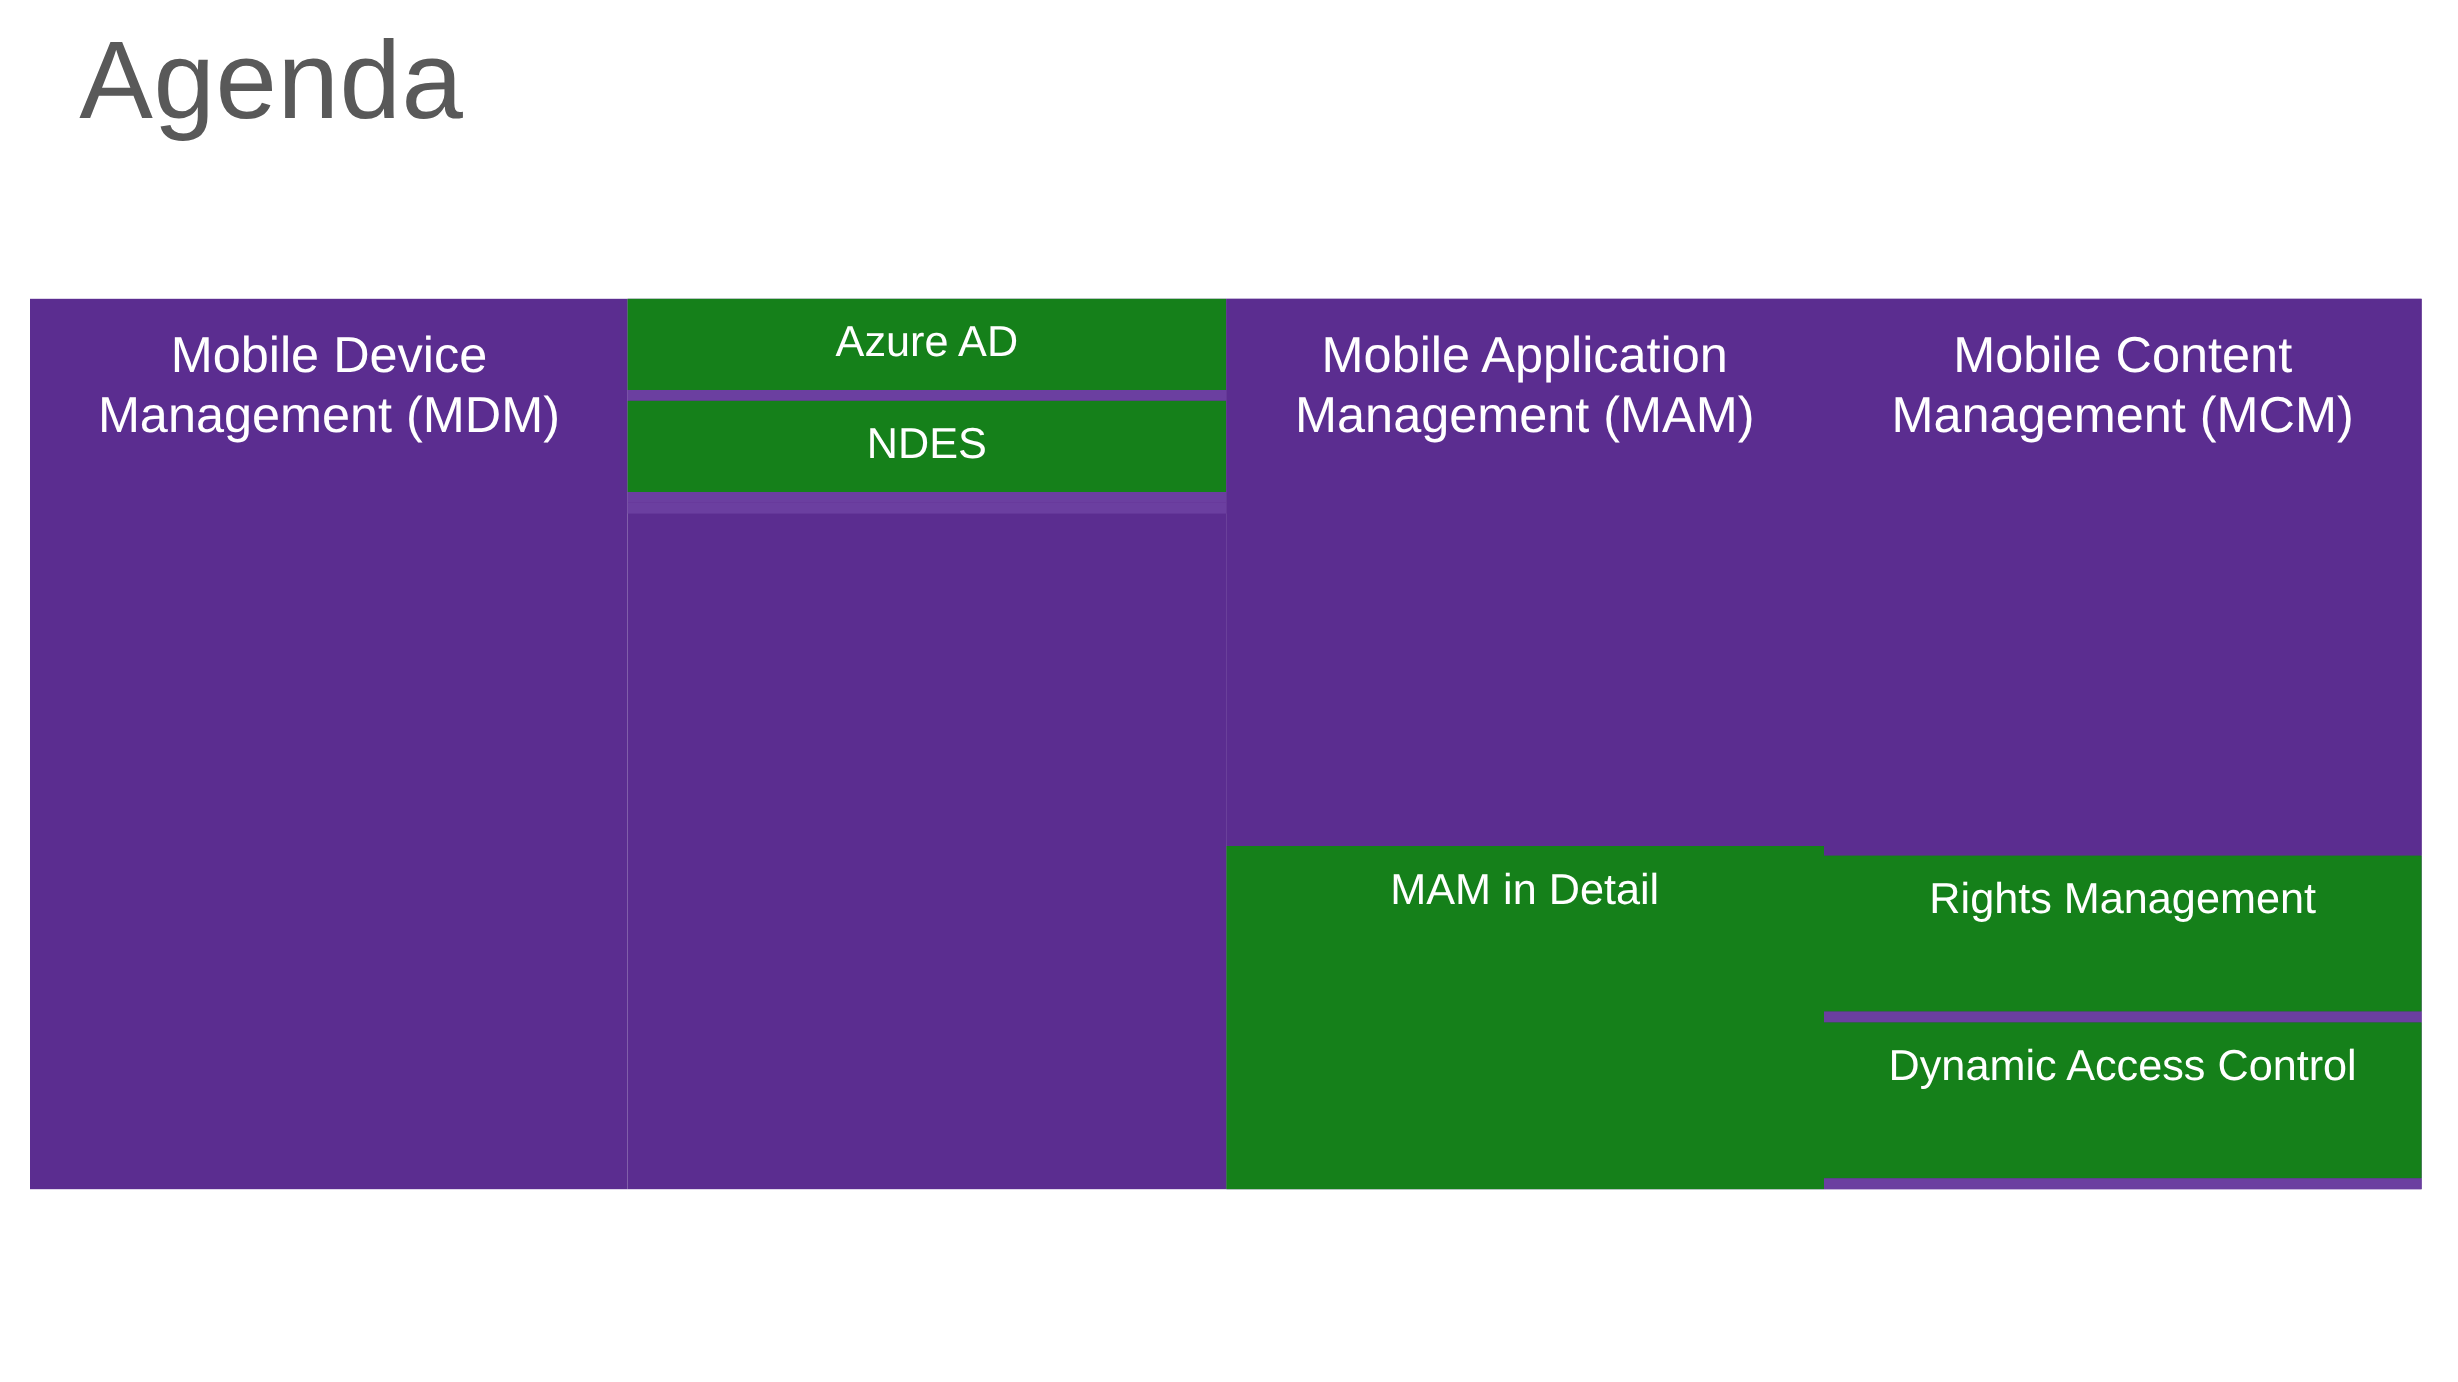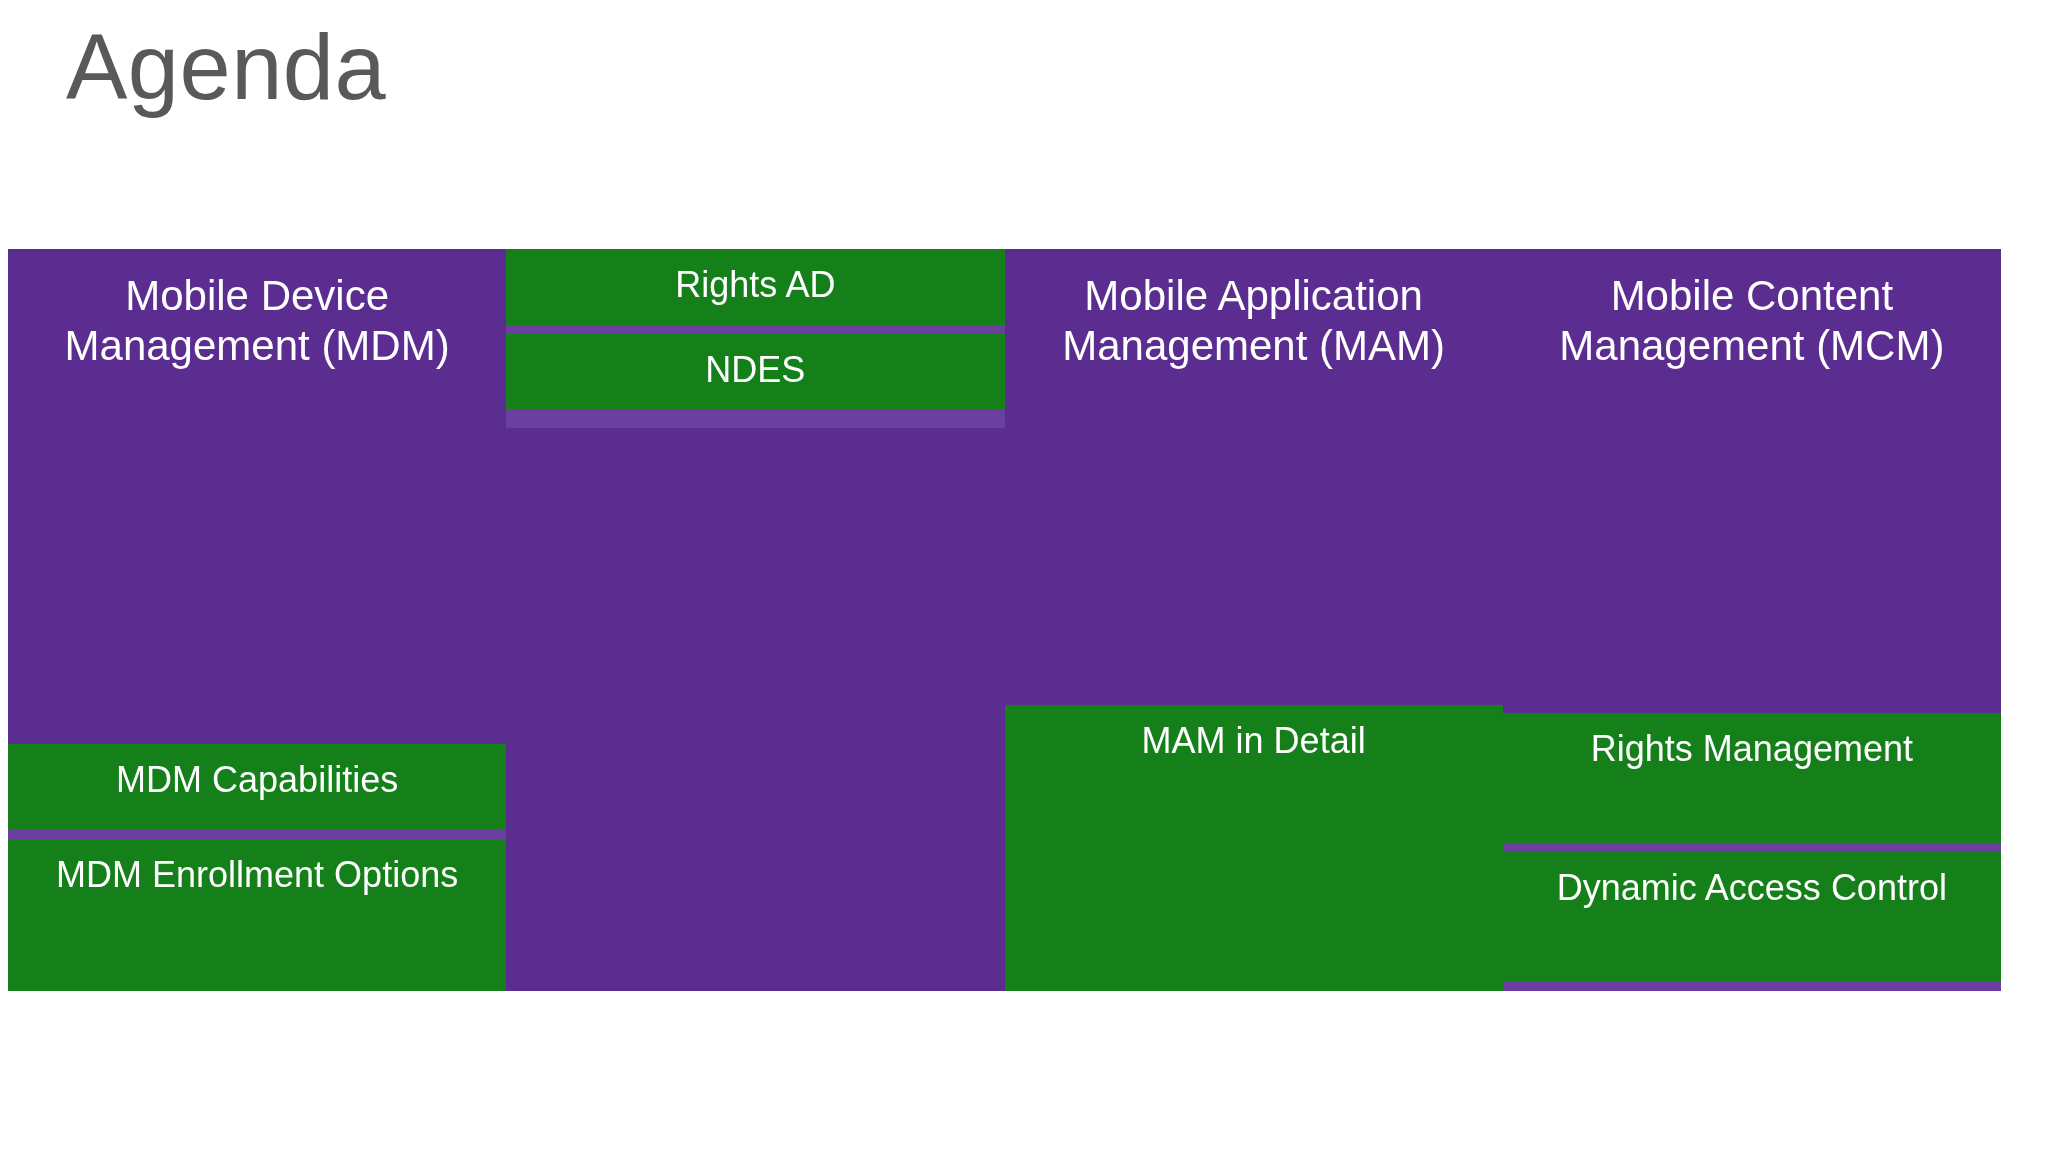--- a/index.html
+++ b/index.html
@@ -25,21 +25,21 @@
     font-weight: 300;
     letter-spacing: 0.5px;
     color: #595959;
     line-height: 1.05;
     white-space: nowrap;
   }
 
   
   .agenda-grid {
     position: absolute;
-    left: 8px;
+    left: 25px;
     top: 249px;
     width: 1993px;
     height: 742px;
     display: flex;
   }
 
   .agenda-column {
     flex: 1 1 0;
     display: flex;
     flex-direction: column;
@@ -105,30 +105,25 @@
 <body>
 
 <div class="slide-title">Agenda</div>
 
 <div class="agenda-grid">
 
   <div class="agenda-column">
     <div class="col-header">
       <div class="col-header-text">Mobile Device Management (MDM)</div>
     </div>
-    <div class="col-items">
-      <div class="col-item h-tall">MDM Capabilities</div>
-      <div class="col-divider"></div>
-      <div class="col-item h-two">MDM Enrollment Options</div>
-    </div>
   </div>
 
   <div class="agenda-column">
     <div class="col-items">
-      <div class="col-item h-three">Rights AD</div>
+      <div class="col-item h-three">Azure AD</div>
       <div class="col-divider"></div>
       <div class="col-item h-three">NDES</div>
       <div class="col-divider"></div>
       <div class="col-bottom-bar"></div>
     </div>
   </div>
 
   <div class="agenda-column">
     <div class="col-header">
       <div class="col-header-text">Mobile Application Management (MAM)</div>

